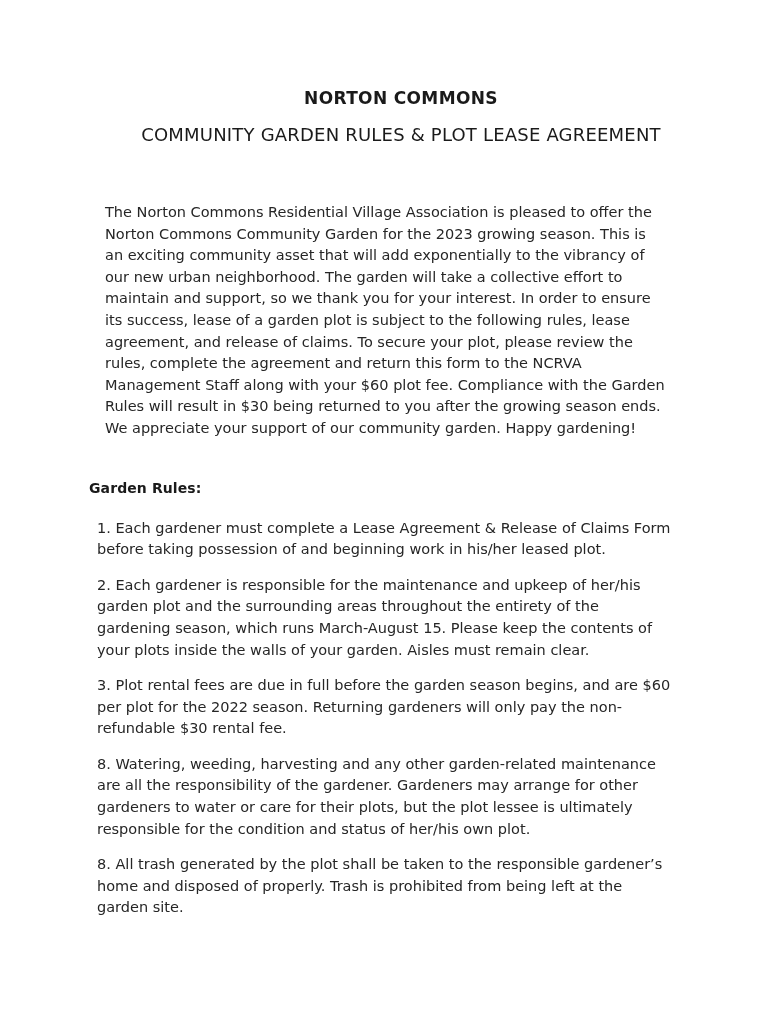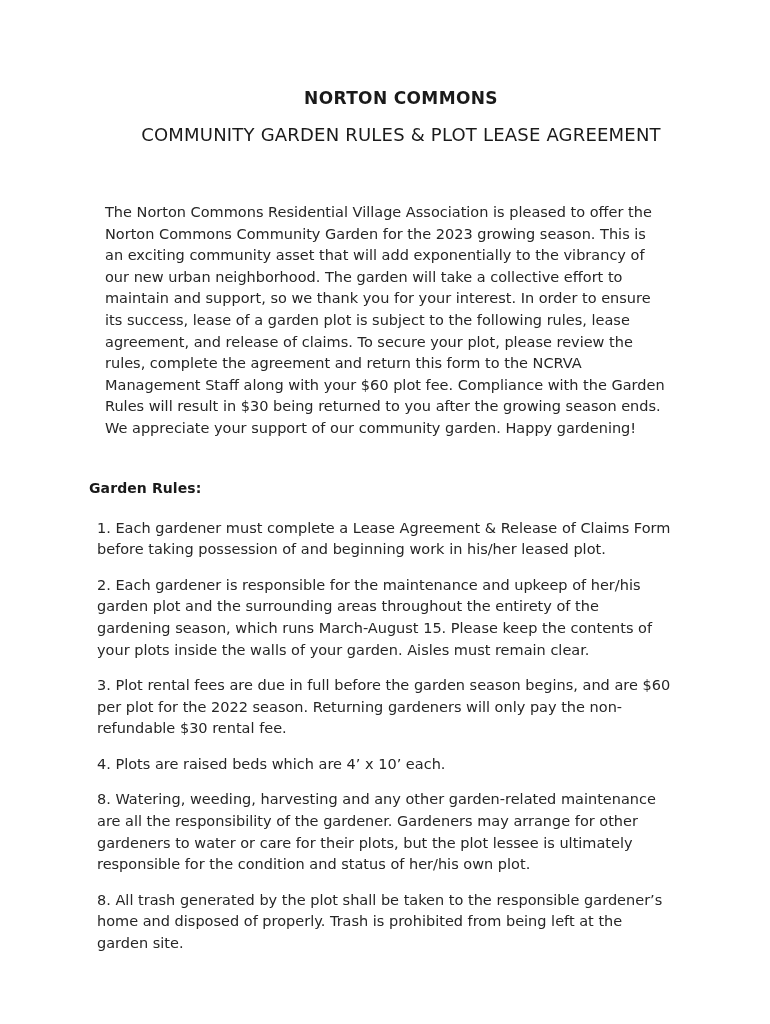--- a/index.html
+++ b/index.html
@@ -110,20 +110,19 @@
   <div class="content">
 
     <p class="intro-paragraph">The Norton Commons Residential Village Association is pleased to offer the Norton Commons Community Garden for the 2023 growing season. This is an exciting community asset that will add exponentially to the vibrancy of our new urban neighborhood. The garden will take a collective effort to maintain and support, so we thank you for your interest. In order to ensure its success, lease of a garden plot is subject to the following rules, lease agreement, and release of claims. To secure your plot, please review the rules, complete the agreement and return this form to the NCRVA Management Staff along with your $60 plot fee. Compliance with the Garden Rules will result in $30 being returned to you after the growing season ends. We appreciate your support of our community garden. Happy gardening!</p>
 
     <h3 class="section-heading">Garden Rules:</h3>
 
     <ol class="rules-list">
       <li class="rule-item">1. Each gardener must complete a Lease Agreement &amp; Release of Claims Form before taking possession of and beginning work in his/her leased plot.</li>
       <li class="rule-item">2. Each gardener is responsible for the maintenance and upkeep of her/his garden plot and the surrounding areas throughout the entirety of the gardening season, which runs March-August 15. Please keep the contents of your plots inside the walls of your garden. Aisles must remain clear.</li>
       <li class="rule-item">3. Plot rental fees are due in full before the garden season begins, and are $60 per plot for the 2022 season. Returning gardeners will only pay the non-refundable $30 rental fee.</li>
-      <li class="rule-item">4. Plots are raised beds which are 4’ x 10’ each.</li>
       <li class="rule-item">8. Watering, weeding, harvesting and any other garden-related maintenance are all the responsibility of the gardener. Gardeners may arrange for other gardeners to water or care for their plots, but the plot lessee is ultimately responsible for the condition and status of her/his own plot.</li>
       <li class="rule-item">8. All trash generated by the plot shall be taken to the responsible gardener’s home and disposed of properly. Trash is prohibited from being left at the garden site.</li>
     </ol>
 
   </div>
 
 </div>
 
 </body></html>

